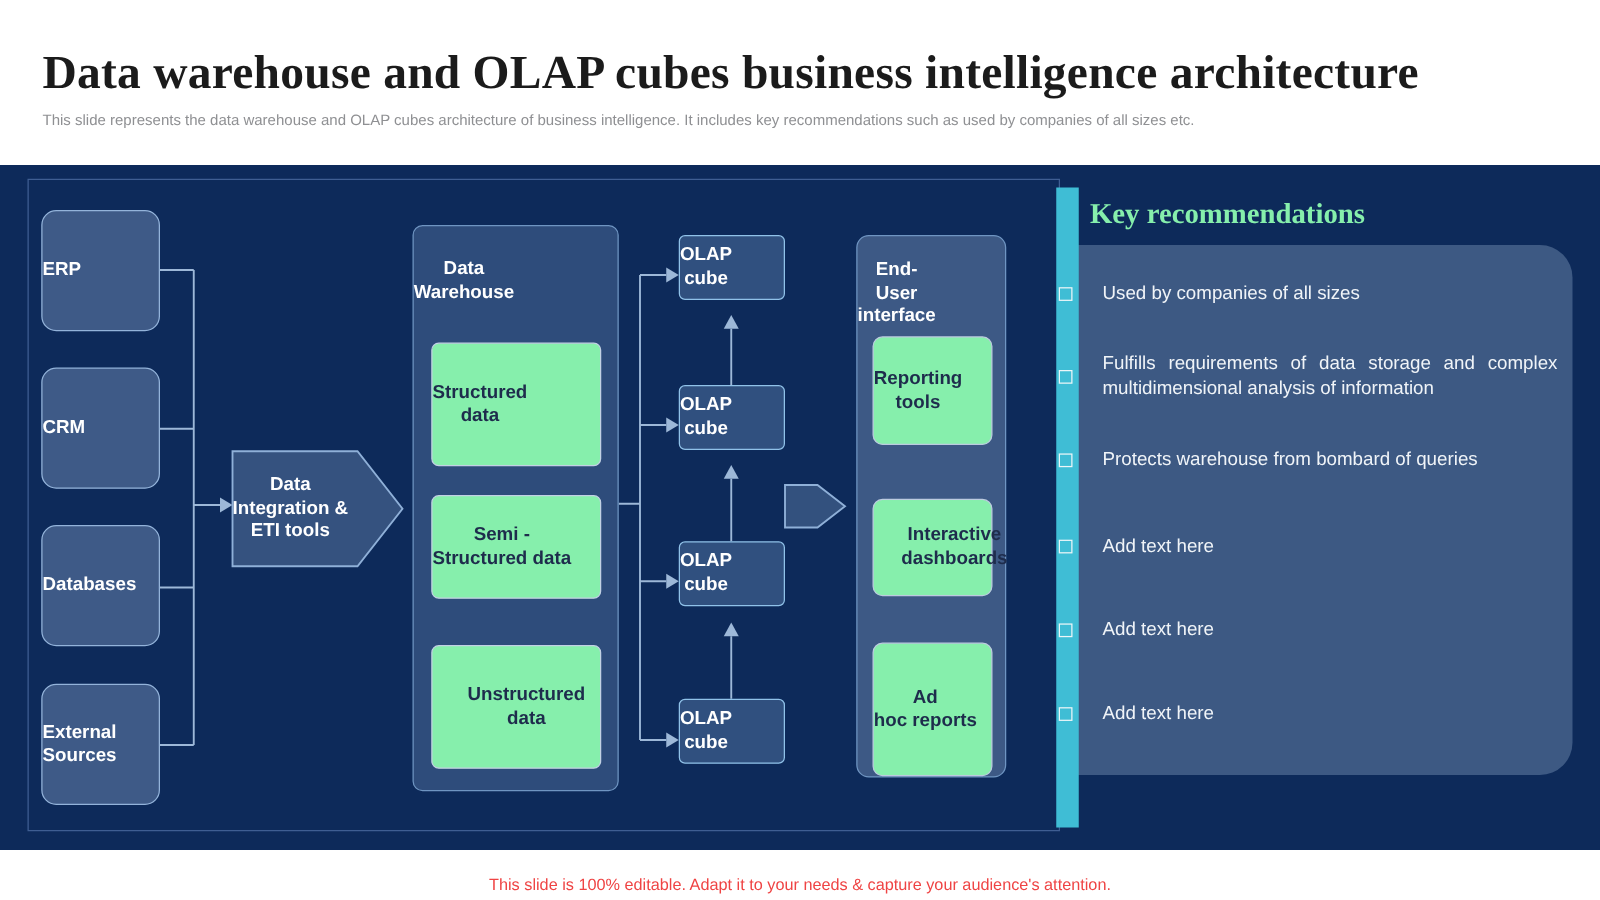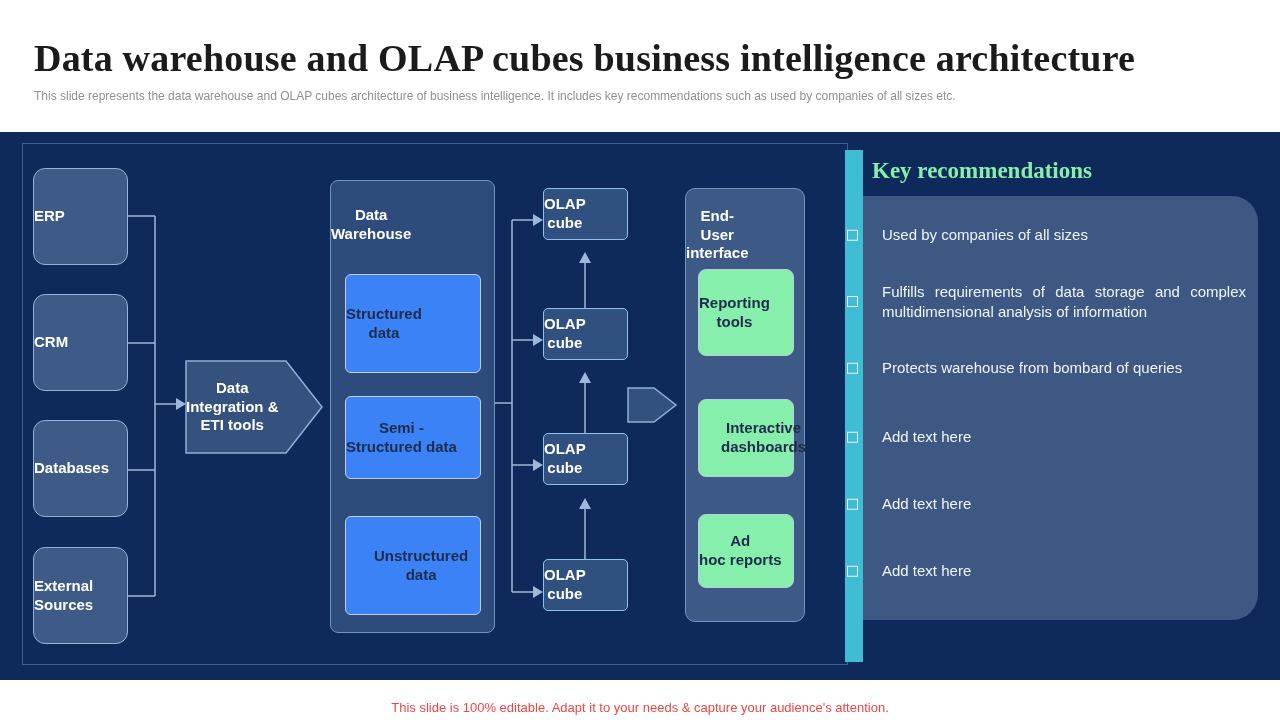--- a/index.html
+++ b/index.html
@@ -32,38 +32,38 @@
     white-space:pre-line; line-height:1.25;
   }
   .src { left:33px; width:95px; height:97px; background:#3e5a87; border:1.5px solid #93b3da; border-radius:12px; }
   .src1 { top:36px; } .src2 { top:162px; } .src3 { top:288px; } .src4 { top:415px; }
 
   .pent-label { left:186px; top:229px; width:116px; height:92px; }
 
   .wh { position:absolute; left:330px; top:48px; width:165px; height:453px;
         background:#2e4c7b; border:1px solid #6f95c2; border-radius:8px; }
   .wh-title { left:0; right:0; top:22px; height:44px; }
-  .layer { left:14px; width:136px; background:#3b82f6; border:1px solid #c2d1e4;
+  .layer { left:14px; width:136px; background:#86efac; border:1px solid #c2d1e4;
            border-radius:6px; color:#1e2c4c; }
   .layer1 { top:93px;  height:99px; }
   .layer2 { top:215px; height:83px; }
   .layer3 { top:335px; height:99px;padding-left:28px; }
 
   .cube { left:543px; width:85px; height:52px; background:#30507f;
           border:1.5px solid #90c2e9; border-radius:5px; }
   .cube1 { top:56px; } .cube2 { top:176px; } .cube3 { top:301px; } .cube4 { top:427px; }
 
   .eu { position:absolute; left:685px; top:56px; width:120px; height:434px;
         background:#3d5985; border:1px solid #6f95c2; border-radius:10px; }
   .eu-title { left:0; right:0; top:14px; height:64px; }
   .tool { left:12px; width:96px; background:#86efac; border:1px solid #bccbdf;
           border-radius:8px; color:#1e2c4c; }
   .tool1 { top:80px;  height:87px; }
   .tool2 { top:210px; height:78px;padding-left:22px; }
-  .tool3 { top:325px; height:74px; }
+  .tool3 { top:325px; height:107px; }
 
   
   .panel { position:absolute; left:848px; top:64px; width:410px; height:424px;
            background:#3d5983; border-radius:2px 26px 26px 2px; }
   .bar { position:absolute; left:845px; top:18px; width:18px; height:512px; background:#3fbdd5; }
   .rec-heading { position:absolute; left:872px; top:26px;
                  font-family:"Liberation Serif", serif; font-size:23px; font-weight:700; color:#86efac; }
   .rec-row { position:absolute; left:848px; width:402px; transform:translateY(-50%); }
   .rec-row .bullet { position:absolute; left:-1px; top:50%; transform:translateY(-50%);
                      width:11px; height:11px; background:#3fbdd5; border:1.5px solid #ecf6f8; }

